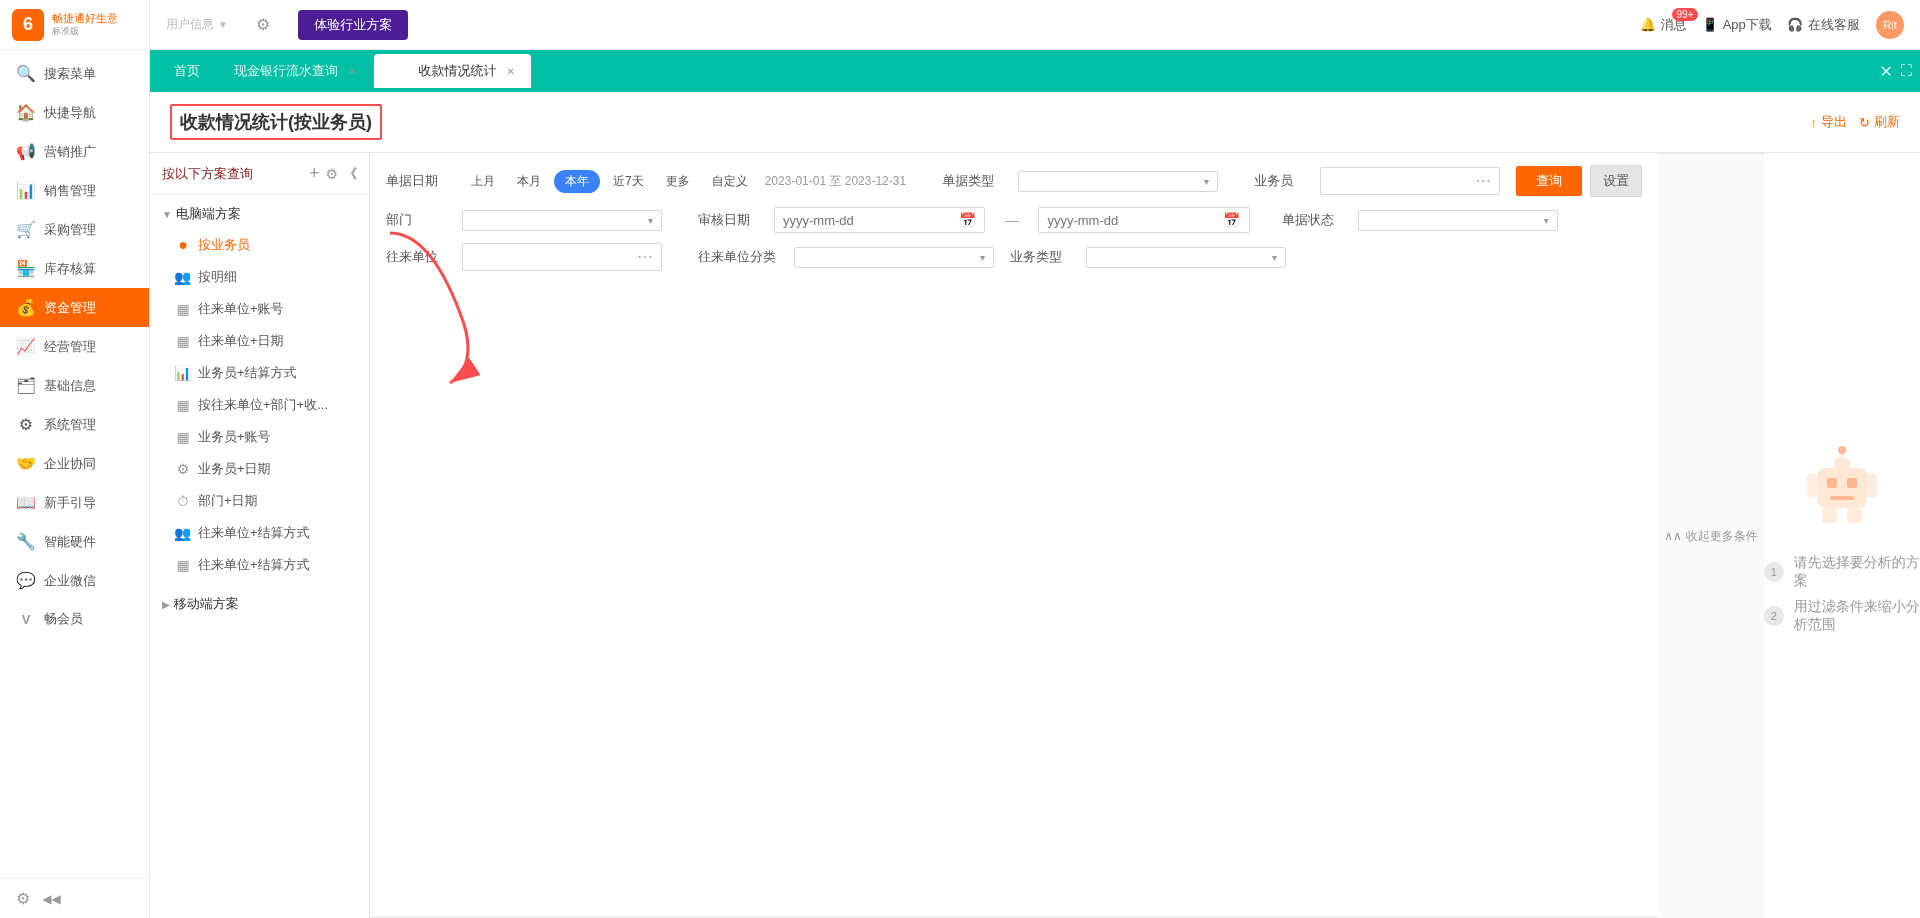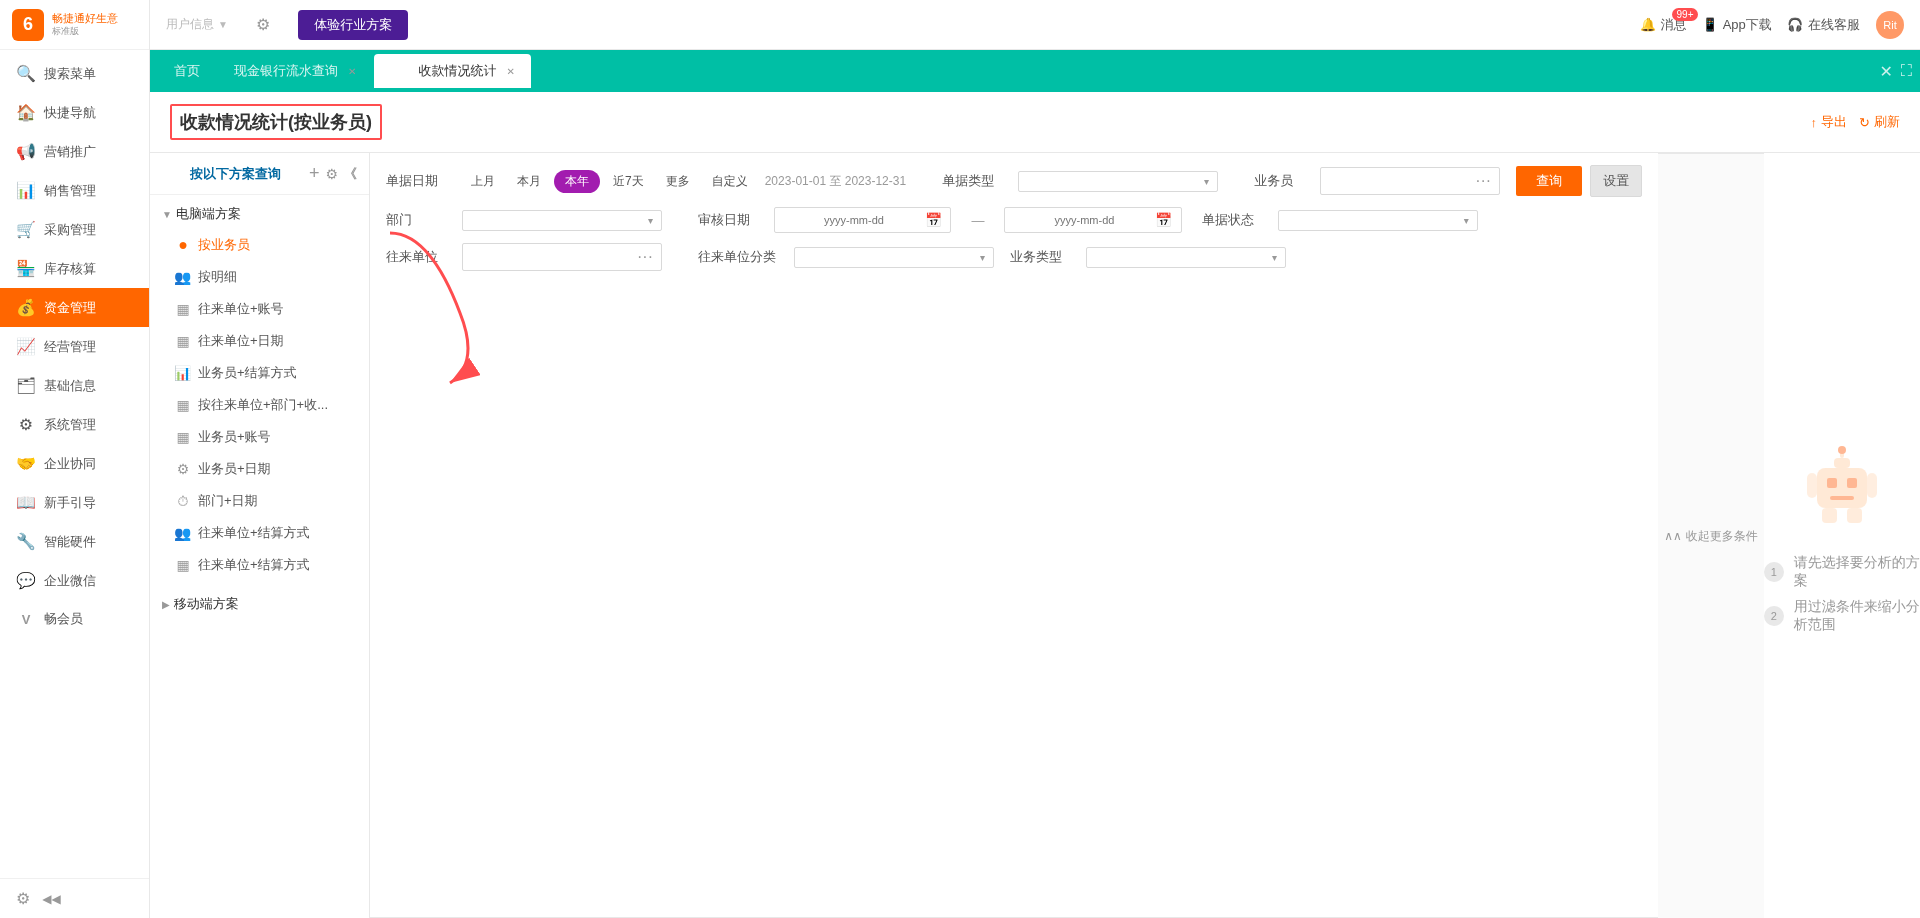--- a/index.html
+++ b/index.html
@@ -48,48 +48,48 @@
 
     
     .page-header { background: #fff; padding: 12px 20px; display: flex; align-items: center; justify-content: space-between; border-bottom: 1px solid #e8e8e8; flex-shrink: 0; }
     .page-title { font-size: 18px; font-weight: bold; color: #333; border: 2px solid #ff4d4f; padding: 4px 8px; border-radius: 2px; }
     .page-actions { display: flex; align-items: center; gap: 12px; color: #ff6600; font-size: 13px; }
     .page-action-btn { display: flex; align-items: center; gap: 4px; cursor: pointer; color: #ff6600; }
 
     
     .left-panel { width: 220px; background: #fff; border-right: 1px solid #e8e8e8; flex-shrink: 0; overflow-y: auto; }
     .scheme-header { display: flex; align-items: center; justify-content: space-between; padding: 10px 12px; border-bottom: 1px solid #f0f0f0; }
-    .scheme-title { font-size: 13px; color: #0369a1; font-weight: bold; margin-left: 28px; }
+    .scheme-title { font-size: 13px; color: #7f1d1d; font-weight: normal; }
     .scheme-actions { display: flex; align-items: center; gap: 6px; color: #999; }
     .scheme-actions span { cursor: pointer; font-size: 16px; }
     .scheme-group { padding: 4px 0; }
     .scheme-group-header { display: flex; align-items: center; gap: 4px; padding: 6px 12px; font-size: 13px; color: #333; cursor: pointer; }
     .scheme-group-arrow { font-size: 10px; color: #999; }
     .scheme-item { display: flex; align-items: center; gap: 6px; padding: 7px 12px 7px 24px; font-size: 13px; color: #555; cursor: pointer; }
     .scheme-item.active { color: #ff6600; }
     .scheme-item-icon { font-size: 14px; color: #999; width: 18px; text-align: center; }
     .scheme-item.active .scheme-item-icon { color: #ff6600; }
 
     
     .right-panel { flex: 1; display: flex; flex-direction: row; overflow: hidden; }
 
     
     .filter-area { background: #fff; padding: 12px 16px; border-bottom: 1px solid #e8e8e8; flex-shrink: 0; }
     .filter-row { display: flex; align-items: center; gap: 16px; margin-bottom: 10px; }
     .filter-row:last-child { margin-bottom: 0; }
     .filter-label { font-size: 13px; color: #555; white-space: nowrap; min-width: 60px; }
     .filter-date-group { display: flex; align-items: center; gap: 4px; flex: 1; }
     .date-btn { padding: 3px 8px; font-size: 12px; color: #555; cursor: pointer; border: 1px solid transparent; border-radius: 2px; }
-    .date-btn.active { background: #a21caf; color: white; border-radius: 12px; padding: 2px 10px; }
+    .date-btn.active { background: #3b82f6; color: white; border-radius: 12px; padding: 2px 10px; }
     .date-range { font-size: 12px; color: #999; margin-left: 4px; }
     .filter-select { display: flex; align-items: center; border: 1px solid #d9d9d9; border-radius: 2px; padding: 4px 8px; min-width: 160px; cursor: pointer; background: #fff; }
     .filter-select-text { flex: 1; font-size: 13px; color: #999; }
     .filter-select-arrow { color: #999; font-size: 10px; }
     .filter-input { display: flex; align-items: center; border: 1px solid #d9d9d9; border-radius: 2px; padding: 4px 8px; min-width: 160px; background: #fff; }
-    .filter-input input { border: none; outline: none; font-size: 11px; color: #999; width: 100%; background: transparent; text-align: center; }
+    .filter-input input { border: none; outline: none; font-size: 13px; color: #999; width: 100%; background: transparent; }
     .filter-separator { color: #d9d9d9; }
     .action-buttons { display: flex; align-items: center; gap: 8px; margin-left: auto; }
     .query-btn { background: #ff6600; color: white; border: none; padding: 6px 20px; border-radius: 2px; cursor: pointer; font-size: 13px; }
     .setting-btn { background: #e5e5e5; color: #555; border: 1px solid #d9d9d9; padding: 6px 12px; border-radius: 2px; cursor: pointer; font-size: 13px; }
 
     
     .collapse-bar { background: #fafafa; border-top: 1px solid #e8e8e8; text-align: center; padding: 6px; cursor: pointer; color: #999; font-size: 12px; display: flex; align-items: center; justify-content: center; gap: 4px; }
 
     
     .empty-state { flex: 1; display: flex; flex-direction: column; align-items: center; justify-content: center; gap: 16px; background: #fff; }
@@ -363,21 +363,21 @@
             <span class="filter-label" style="margin-left:20px;min-width:60px;">审核日期</span>
             <div class="filter-input" style="min-width:140px;">
               <input type="text" placeholder="yyyy-mm-dd" style="">
               <span style="color:#bbb;font-size:14px;">📅</span>
             </div>
             <span class="filter-separator" style="margin:0 4px;color:#999;">—</span>
             <div class="filter-input" style="min-width:140px;">
               <input type="text" placeholder="yyyy-mm-dd" style="">
               <span style="color:#bbb;font-size:14px;">📅</span>
             </div>
-            <span class="filter-label" style="margin-left:4px;min-width:60px;">单据状态</span>
+            <span class="filter-label" style="margin-left:16px;min-width:60px;">单据状态</span>
             <div class="filter-select" style="flex:1;max-width:200px;">
               <span class="filter-select-text"></span>
               <span class="filter-select-arrow">▾</span>
             </div>
           </div>
 
           <div class="filter-row">
             <span class="filter-label">往来单位</span>
             <div class="filter-select" style="min-width:200px;">
               <span class="filter-select-text"></span>

